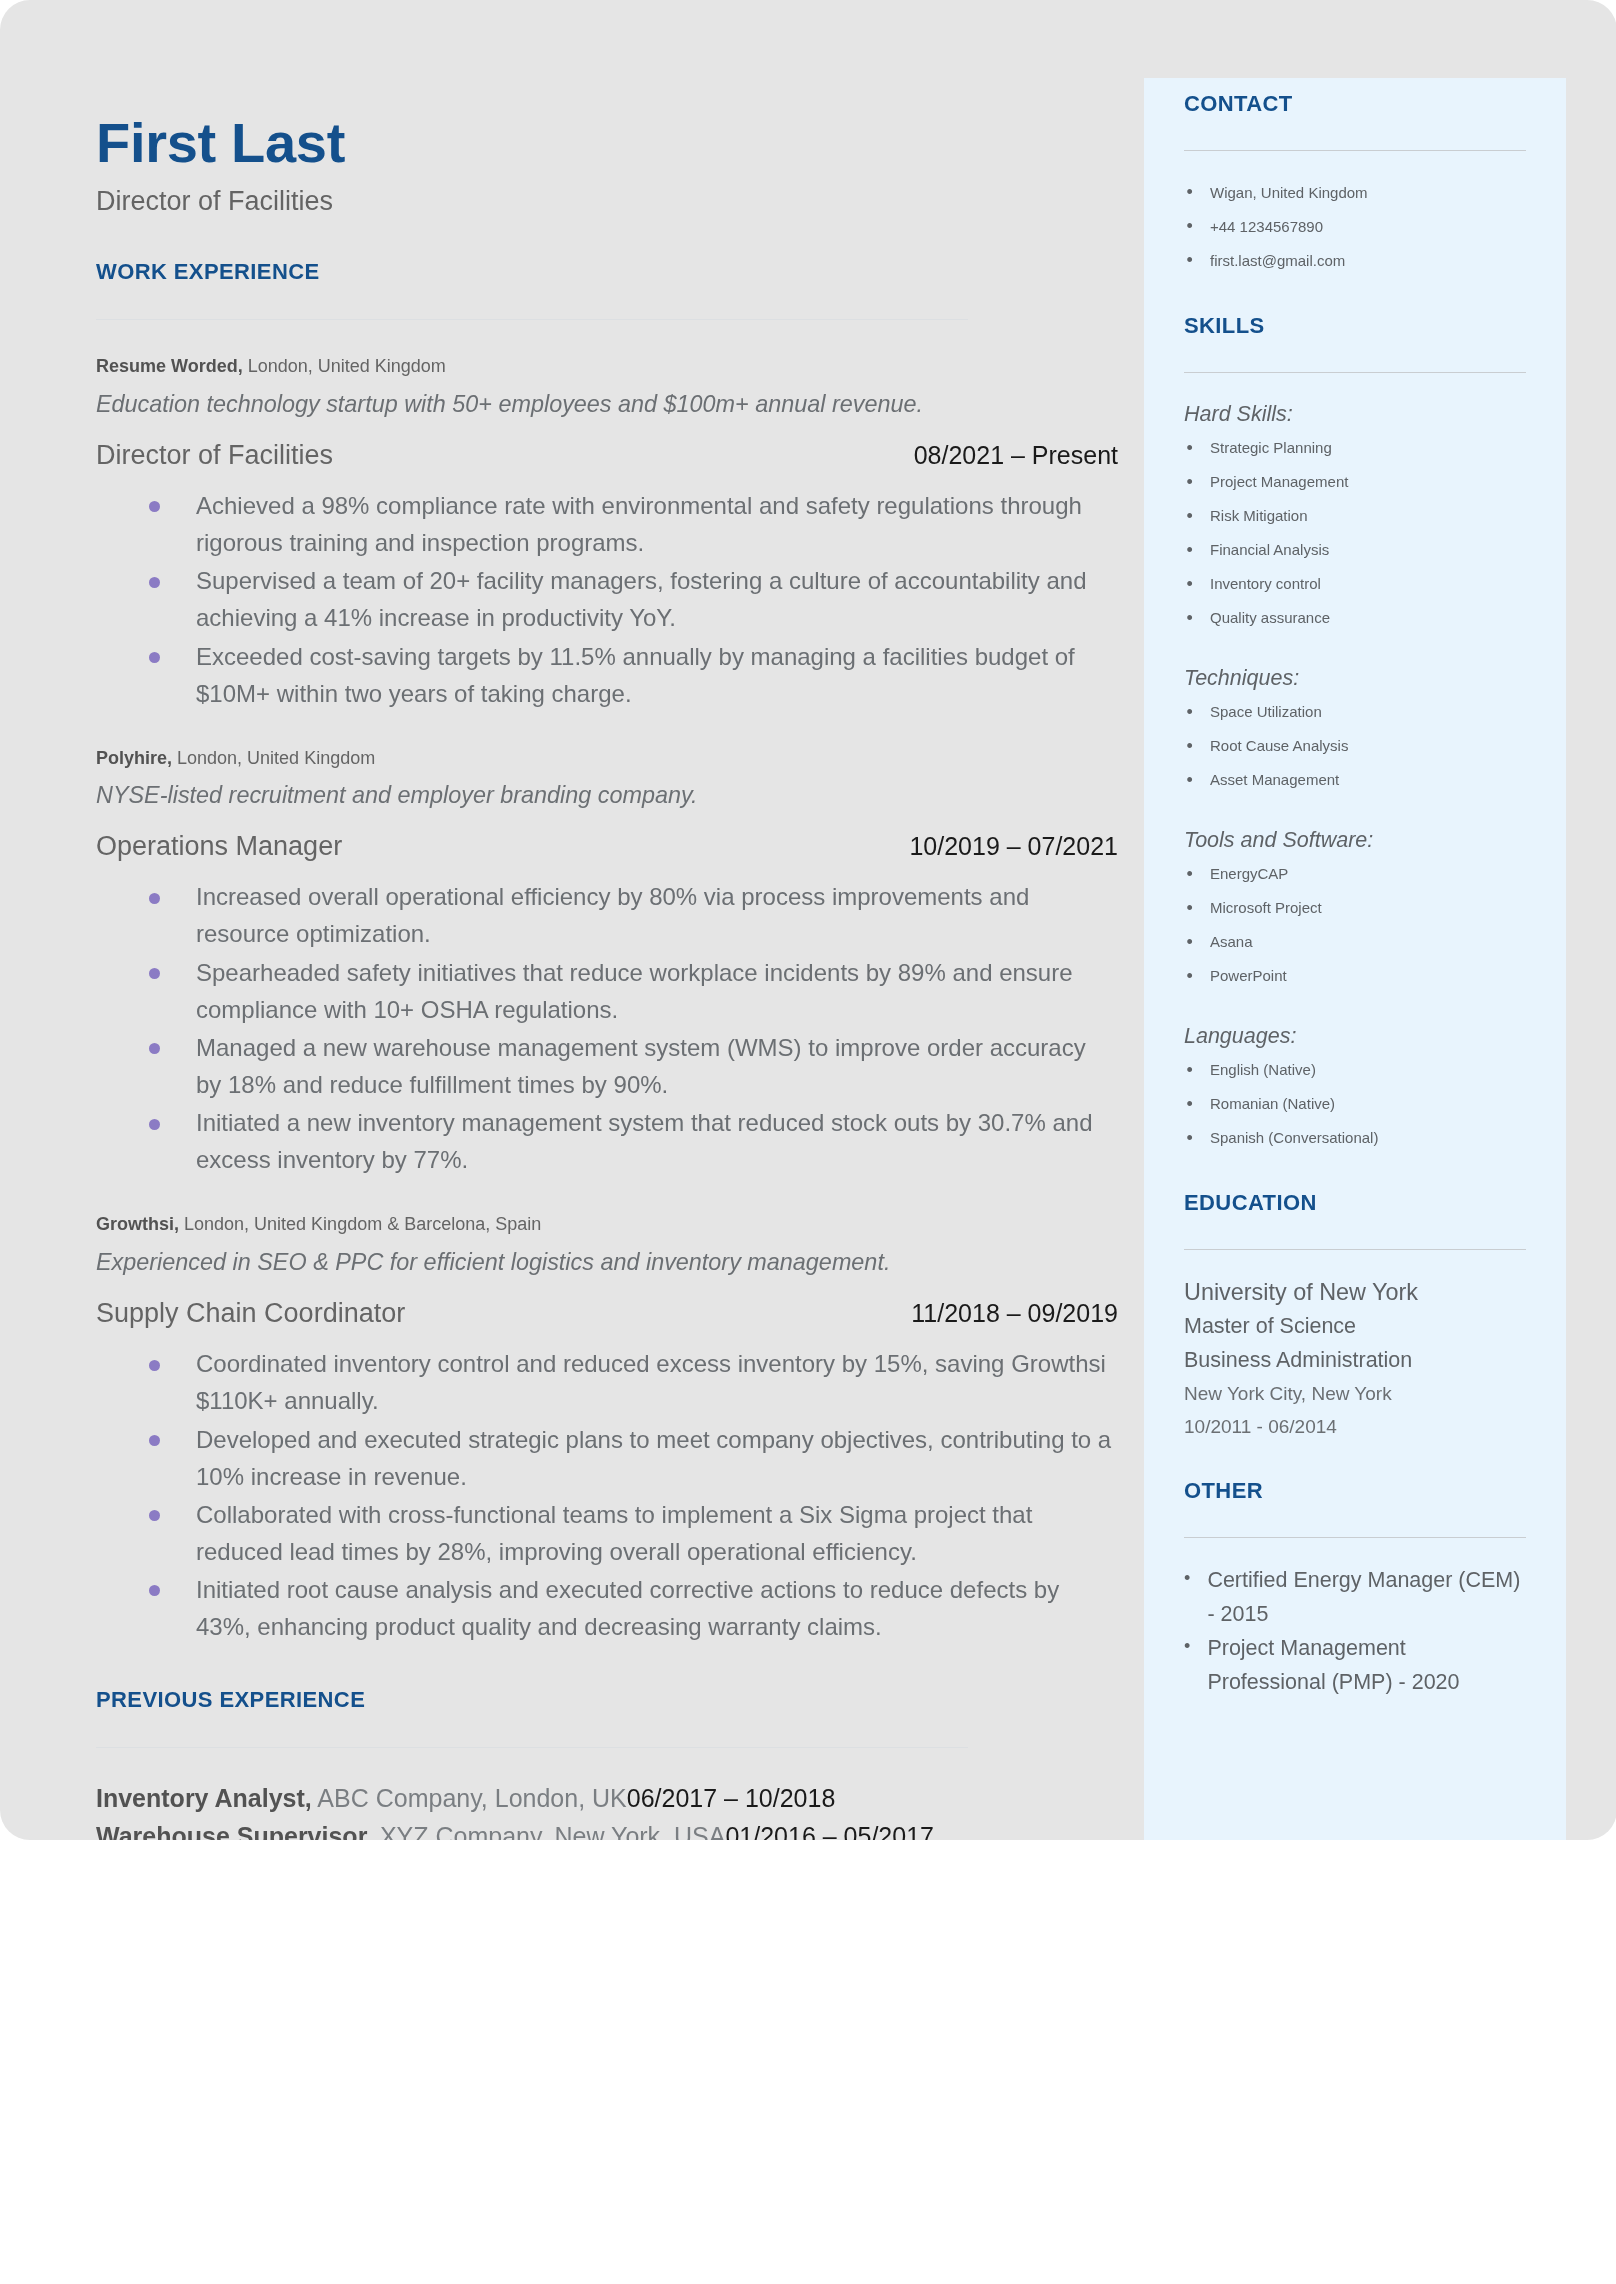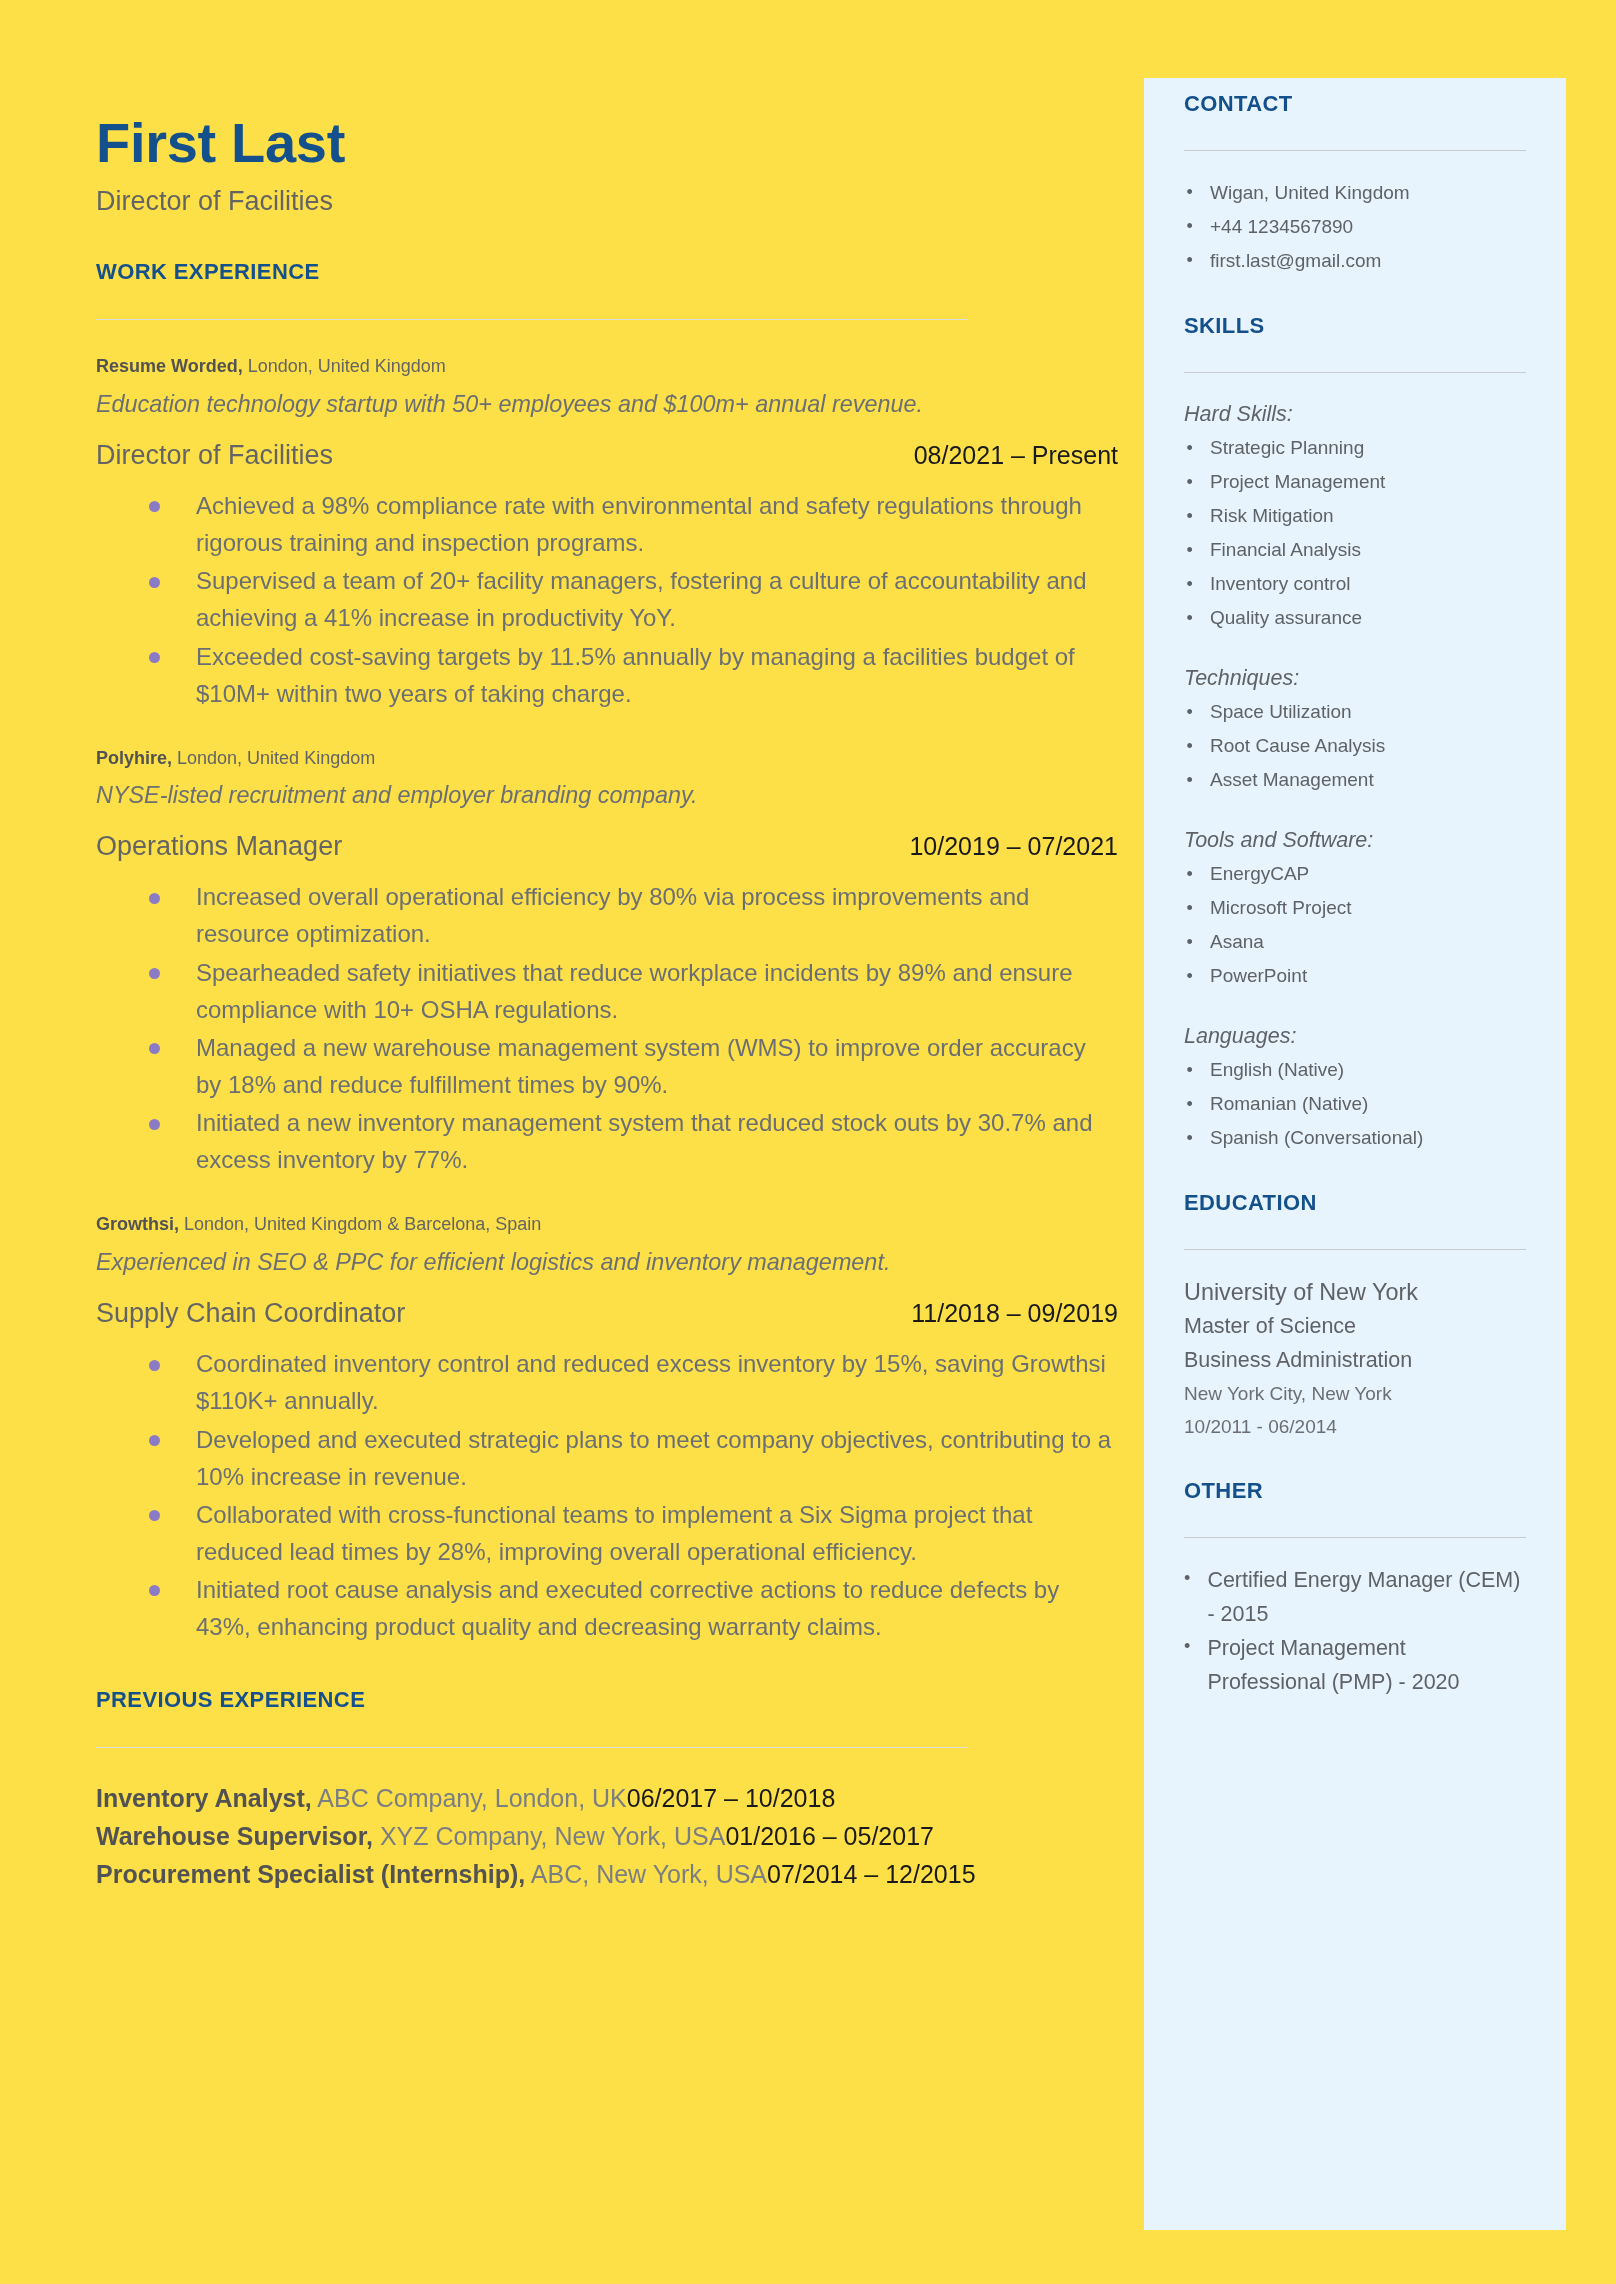--- a/index.html
+++ b/index.html
@@ -11,23 +11,24 @@
   }
 
   body {
     font-family: "Liberation Sans", sans-serif;
     -webkit-font-smoothing: antialiased;
   }
 
   .page {
     position: relative;
     width: 1617px;
-    height: 2284px;
-    background: #fde047;
+    height: 1840px;
+    background: #e5e5e5;
     overflow: hidden;
+    border-radius: 30px;
   }
 
   
   .sidebar {
     position: absolute;
     left: 1144px;
     top: 78px;
     width: 422px;
     height: 2152px;
     background: #e8f4fd;
@@ -53,21 +54,21 @@
     margin-bottom: 25px;
   }
 
   .side-list {
     list-style: none;
   }
 
   .side-list li {
     position: relative;
     color: #5e6266;
-    font-size: 19px;
+    font-size: 15px;
     line-height: 34px;
     padding-left: 26px;
     font-weight: 300;
   }
 
   .side-list li::before {
     content: "\2022";
     position: absolute;
     left: 2.6px;
     top: -0.7px;

